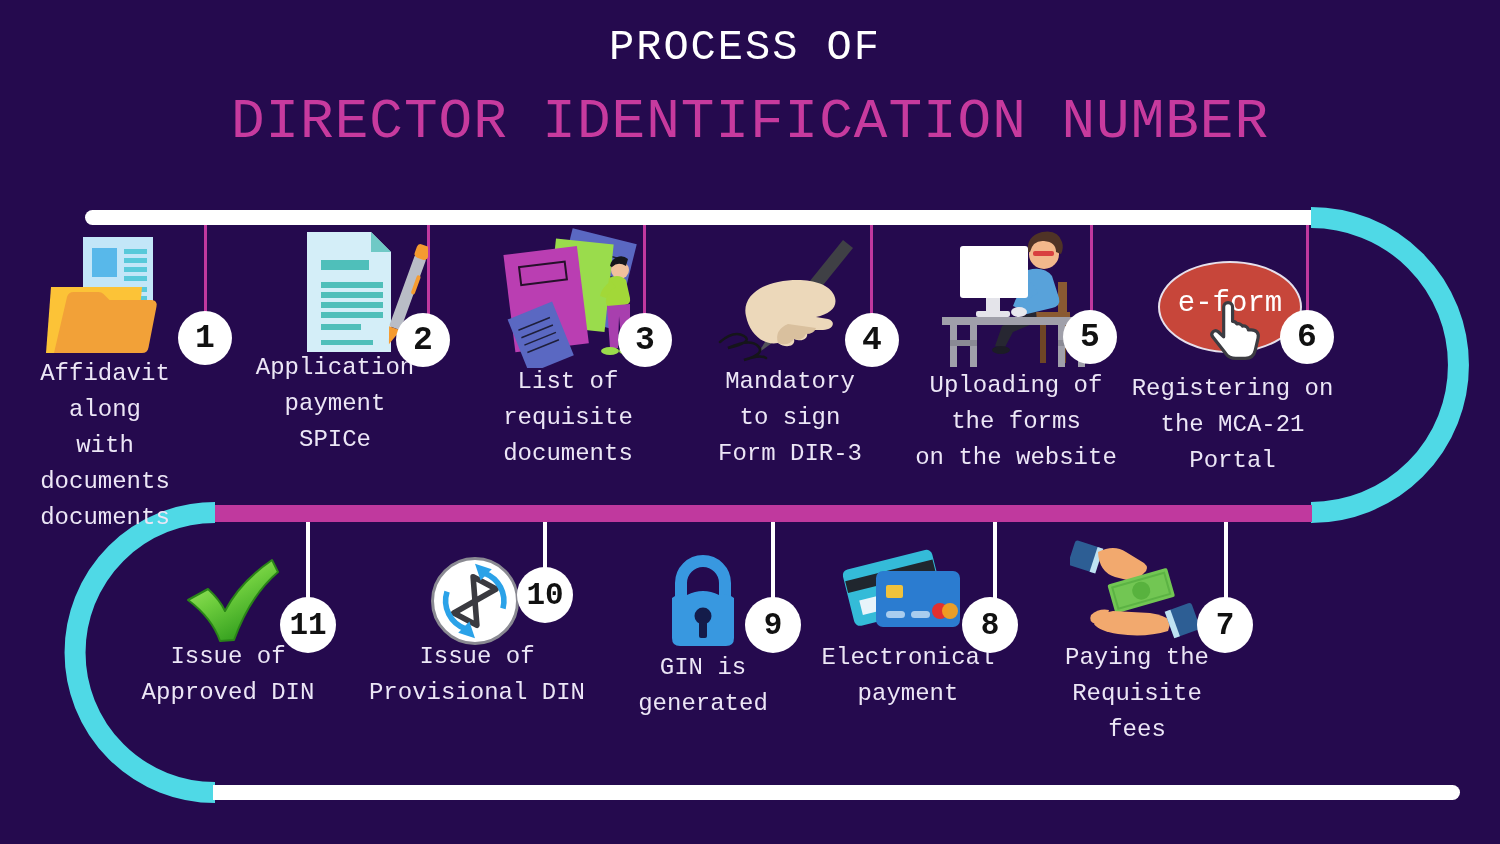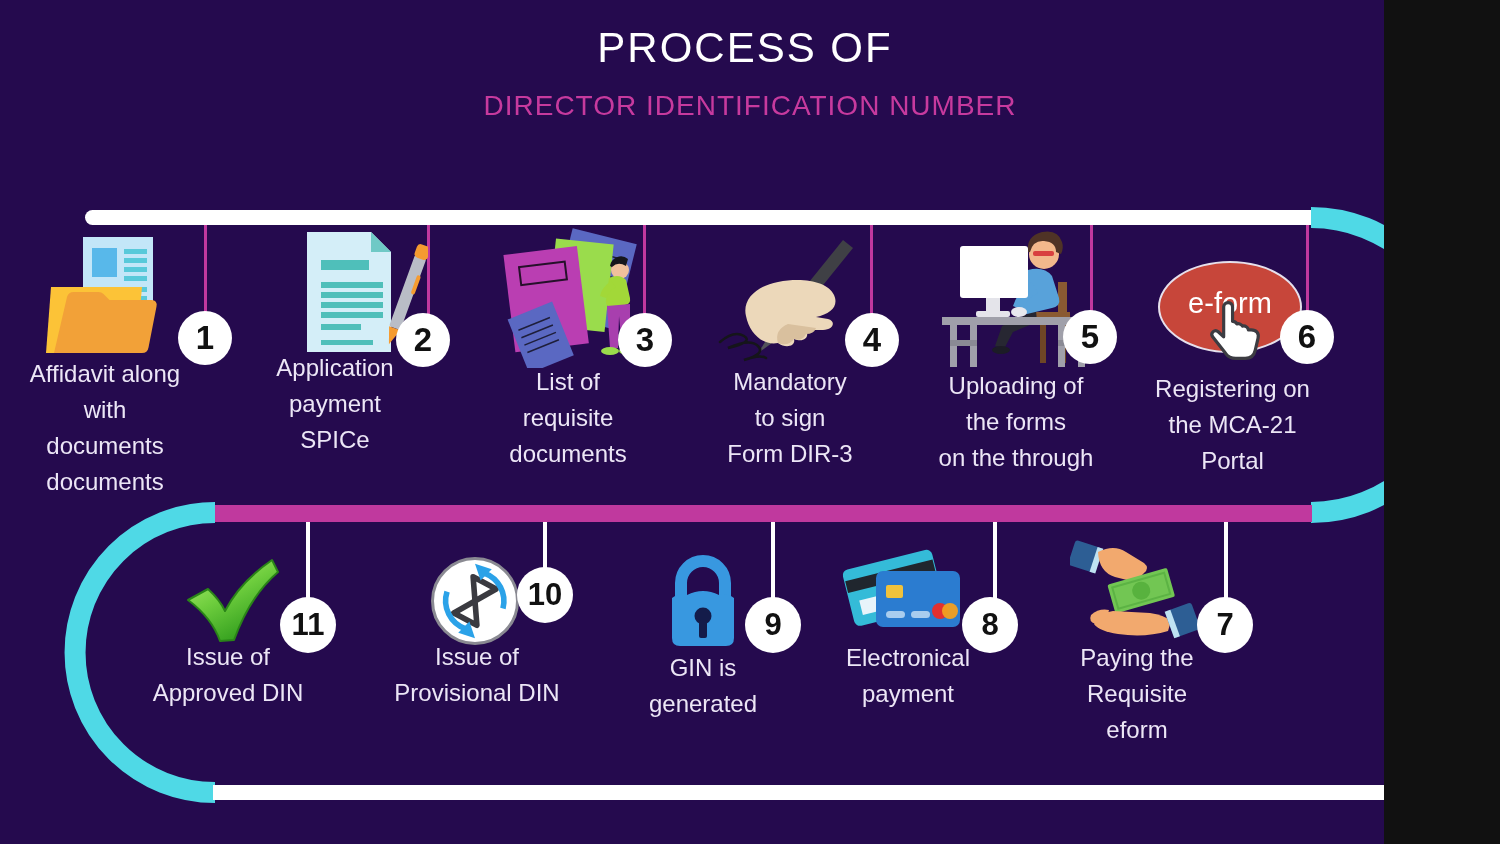--- a/index.html
+++ b/index.html
@@ -1,26 +1,26 @@
 <!DOCTYPE html>
 <html style="--background: #250a4e; --accent-magenta: #c0399e; --accent-cyan: #4fd9e6; --title-pink: #c73a9e; --line-white: #ffffff; --text: #ece6f6;"><head>
 <meta charset="utf-8">
 <style>
   html,body{margin:0;padding:0;background:#111;}
   #stage{
-    position:relative;width:1384px;height:844px;overflow:hidden;
+    position:relative;width:1500px;height:844px;overflow:hidden;
     background:var(--background,#250a4e);
-    font-family:Liberation Sans, sans-serif;
+    font-family:Liberation Mono, monospace;
   }
   .abs{position:absolute;}
   
   .title1{left:0;top:24px;width:1490px;text-align:center;color:#fff;
           font-size:42px;letter-spacing:2px;font-weight:400;}
   .title2{left:0;top:90px;width:1500px;text-align:center;color:var(--title-pink,#c73a9e);
-          font-size:28px;letter-spacing:1px;font-weight:400;}
+          font-size:56px;letter-spacing:1px;font-weight:400;}
   
   .hline{background:#fff;height:15px;}
   .midbar{background:var(--accent-magenta,#c0399e);height:17px;}
   .vline-m{width:3px;background:var(--accent-magenta,#c0399e);}
   .vline-w{width:4px;background:#fff;}
   
   .badge{width:54px;height:54px;border-radius:50%;background:#fff;color:#111;
          display:flex;align-items:center;justify-content:center;
          font-weight:bold;font-size:33px;z-index:5;}
   .badge.big{width:56px;height:56px;font-size:31px;}
@@ -178,21 +178,21 @@
       <rect x="30" y="101" width="7" height="42" fill="#a0a0aa"></rect>
     <rect x="10" y="116" width="27" height="6" fill="#8a8a94"></rect>
     <rect x="118" y="101" width="7" height="42" fill="#a0a0aa"></rect>
       <rect x="138" y="101" width="7" height="42" fill="#a0a0aa"></rect>
     <rect x="118" y="116" width="27" height="6" fill="#8a8a94"></rect>
   </svg>
   <div class="abs badge" style="left:1063px;top:310px;">5</div>
   <div class="abs lbl" style="left:906px;top:368px;width:220px;">
     <div>Uploading of</div>
       <div>the forms</div>
-    <div>on the through</div>
+    <div>on the website</div>
   </div>
 
   <div class="abs vline-m" style="left:1306px;top:225px;height:87px;"></div>
   <div class="abs eform" style="left:1158px;top:261px;">
     <span style="margin-top:-8px;">e-form</span>
   </div>
   <svg class="abs" style="left:1208px;top:300px;z-index:4;" width="58" height="66" viewBox="0 0 40 52">
     <path d="M13,2 c-2,0 -3.5,1.6 -3.5,3.6 V29 l-4.3,-4 c-2.6,-2.4 -6.6,0.8 -4.4,4 L11,42 c1.8,2.6 4.6,4 8,4 h7.5 c4.2,0 7,-2.3 7.9,-6.5 l2.2,-9.5 c0.9,-4 -1.4,-6.4 -5.4,-6.4 h-2.2 c-0.3,-2.2 -2.5,-3.6 -4.7,-3 c-0.7,-1.4 -2.6,-2.3 -4.4,-1.8 c-0.7,-1.2 -2,-2 -3.4,-1.9 V5.6 C16.5,3.6 15,2 13,2 Z" fill="#fff" stroke="#3c3c42" stroke-width="2.5" stroke-linejoin="round"></path>
   </svg>
   <div class="abs badge" style="left:1280px;top:310px;">6</div>
@@ -286,16 +286,16 @@
     <path d="M26,86 q-8,-2 -5,-9 q8,-7 18,-5 l-2,8 z" fill="#f2a96e"></path>
     <g transform="rotate(-20 114 86)">
       <rect x="100" y="68" width="28" height="28" rx="3" fill="#2d5e94"></rect>
       <rect x="100" y="68" width="6" height="28" fill="#bfe2f2"></rect>
     </g>
   </svg>
   <div class="abs badge big" style="left:1197px;top:597px;">7</div>
   <div class="abs lbl" style="left:1027px;top:640px;width:220px;">
     <div>Paying the</div>
       <div>Requisite</div>
-    <div>eform</div>
+    <div>fees</div>
   </div>
 
 </div>
 
 </body></html>

